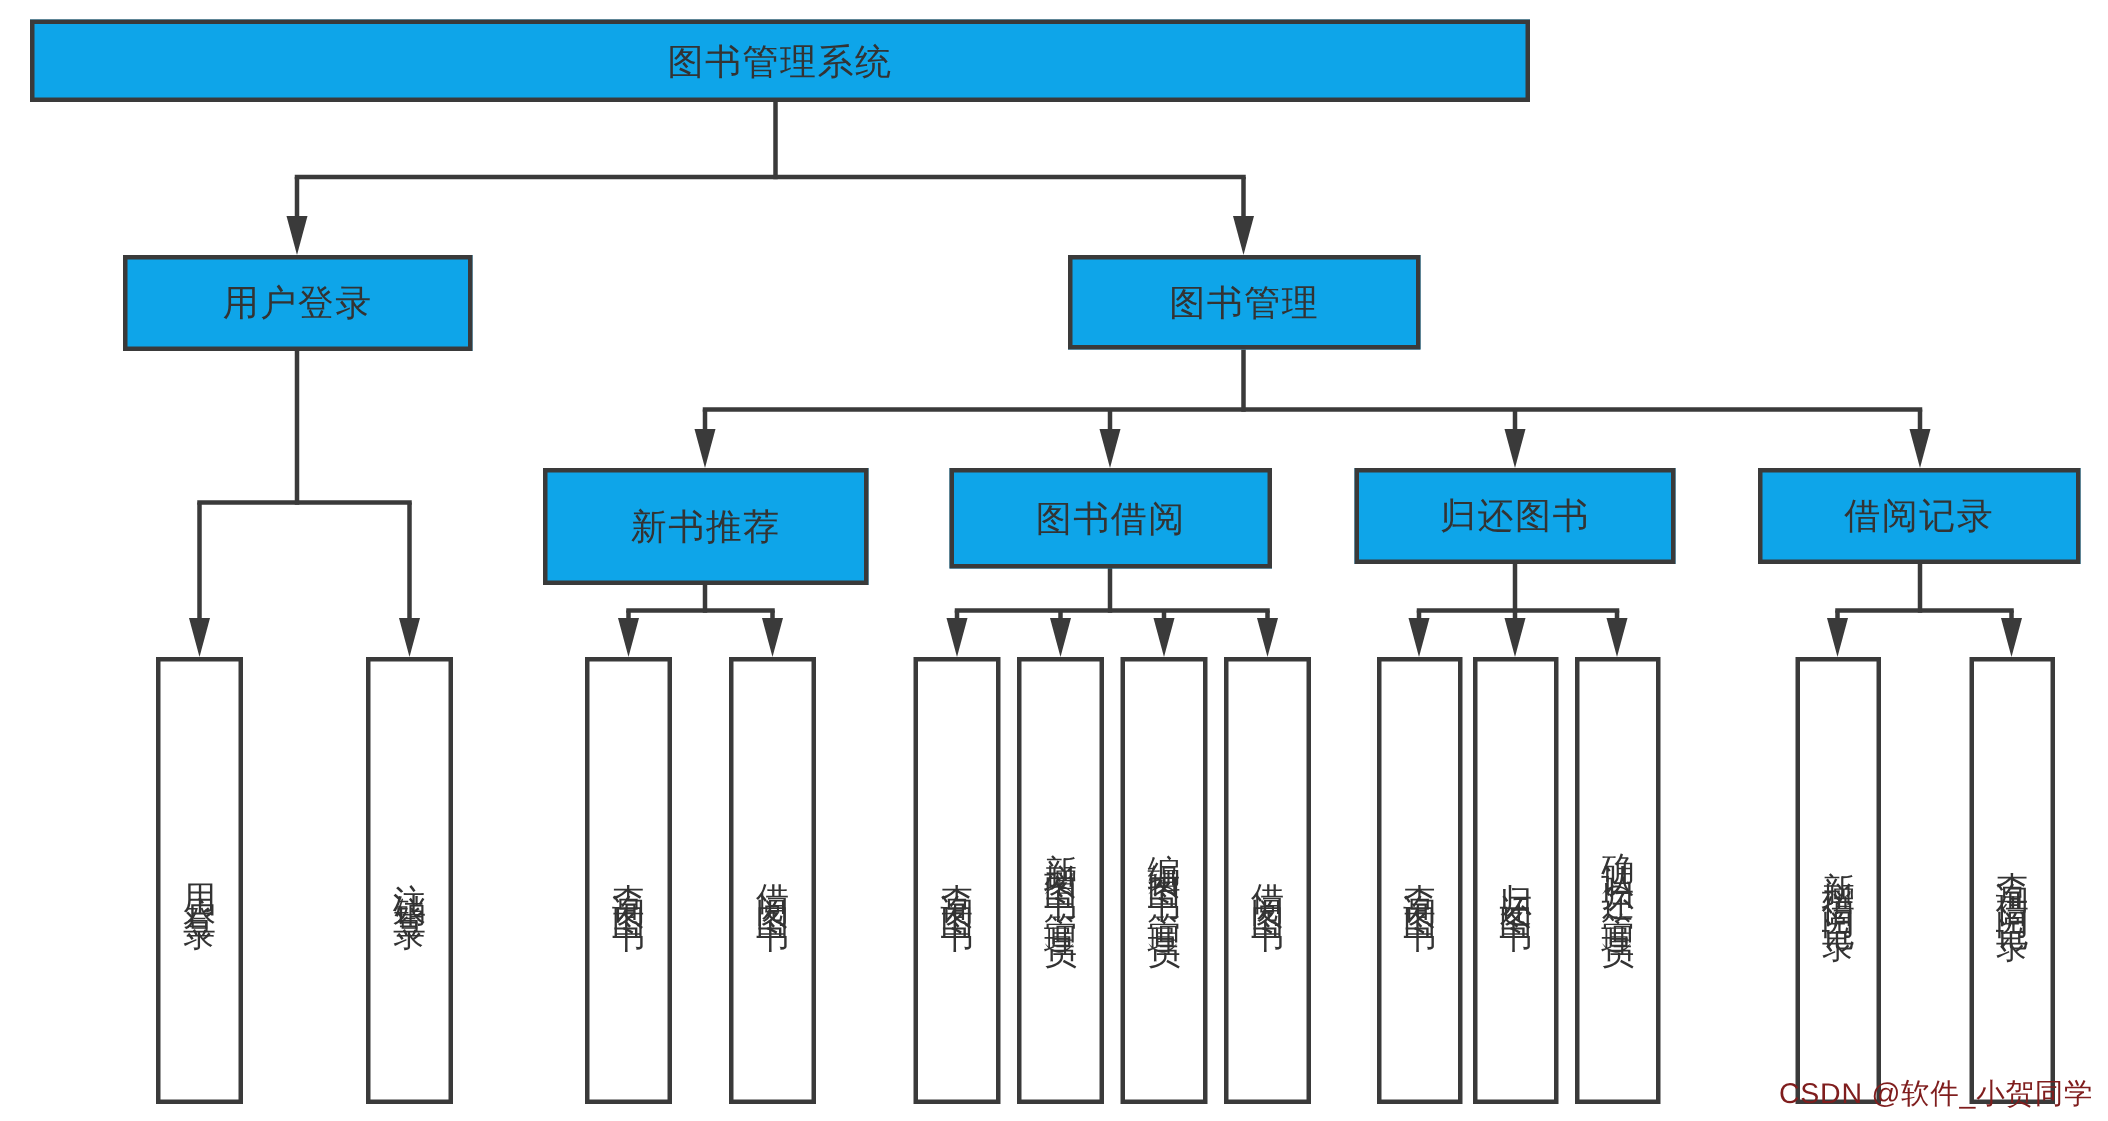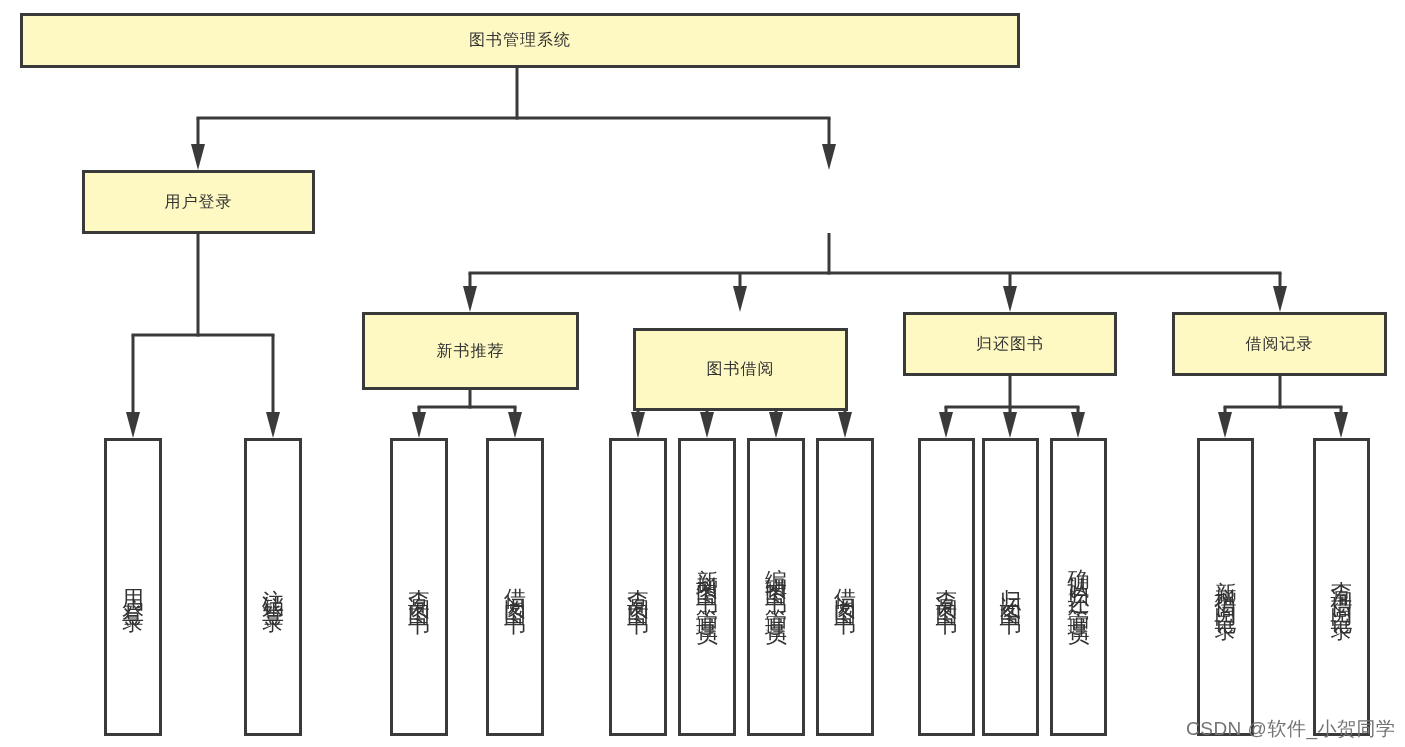--- a/index.html
+++ b/index.html
@@ -4,36 +4,36 @@
 <style>
   html,body{margin:0;padding:0;background:#ffffff;}
   .stage{
     position:relative;width:1405px;height:747px;background:#ffffff;overflow:hidden;
     font-family:"Liberation Sans", sans-serif;color:#333333;
   }
   .wires{position:absolute;left:0;top:0;z-index:1;}
   .wires line{stroke:#3a3a3a;stroke-width:3;}
   .wires polygon{fill:#3a3a3a;stroke:none;}
   .hnode{
-    position:absolute;z-index:2;box-sizing:border-box;background:#fef9c3;
+    position:absolute;z-index:2;box-sizing:border-box;background:#0ea5e9;
     border:3px solid #3a3a3a;display:flex;align-items:center;justify-content:center;
-    font-size:16px;letter-spacing:1px;white-space:nowrap;
+    font-size:24px;letter-spacing:1px;white-space:nowrap;
   }
   .vnode{
     position:absolute;z-index:2;box-sizing:border-box;background:#ffffff;
     border:3px solid #3a3a3a;display:flex;align-items:center;justify-content:center;
     top:438px;height:298px;
   }
   .vnode .vtext{
     writing-mode:vertical-rl;text-orientation:mixed;
     font-size:22px;letter-spacing:8px;line-height:1;white-space:nowrap;
   }
   .watermark{
     position:absolute;z-index:5;left:1186px;top:716px;
-    font-size:19px;color:#737373;letter-spacing:0.5px;white-space:nowrap;
+    font-size:19px;color:#7f1d1d;letter-spacing:0.5px;white-space:nowrap;
   }
 </style>
 </head>
 <body>
 
 <div class="stage">
 
   <svg class="wires" width="1405" height="747" viewBox="0 0 1405 747" xmlns="http://www.w3.org/2000/svg">
     <g>
       <line x1="517" y1="68" x2="517" y2="119.5"></line>
@@ -103,25 +103,28 @@
     </g>
   </svg>
 
   <div class="hnode" style="left:20px;top:13px;width:1000px;height:55px">
     <span>图书管理系统</span>
   </div>
 
   <div class="hnode" style="left:82px;top:170px;width:233px;height:64px">
     <span>用户登录</span>
   </div>
+  <div class="hnode" style="left:712px;top:170px;width:235px;height:63px">
+    <span>图书管理</span>
+  </div>
 
   <div class="hnode" style="left:362px;top:312px;width:217px;height:78px">
     <span>新书推荐</span>
   </div>
-  <div class="hnode" style="left:633px;top:328px;width:215px;height:83px">
+  <div class="hnode" style="left:633px;top:312px;width:215px;height:67px">
     <span>图书借阅</span>
   </div>
   <div class="hnode" style="left:903px;top:312px;width:214px;height:64px">
     <span>归还图书</span>
   </div>
   <div class="hnode" style="left:1172px;top:312px;width:215px;height:64px">
     <span>借阅记录</span>
   </div>
 
   <div class="vnode" style="left:104px;width:58px">

